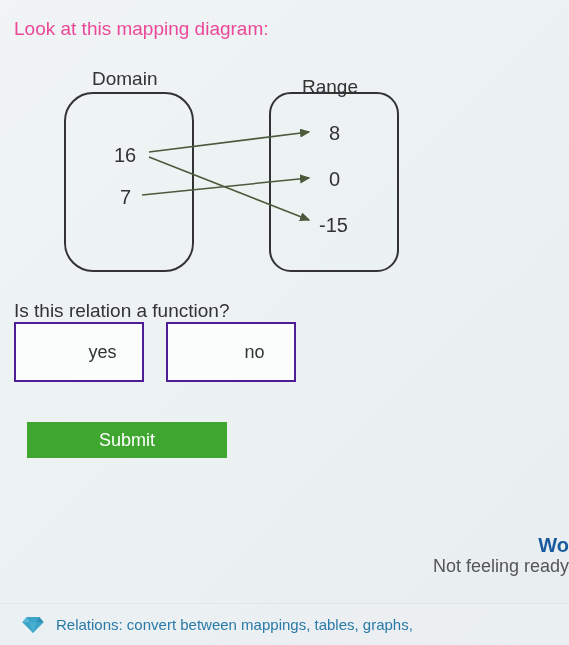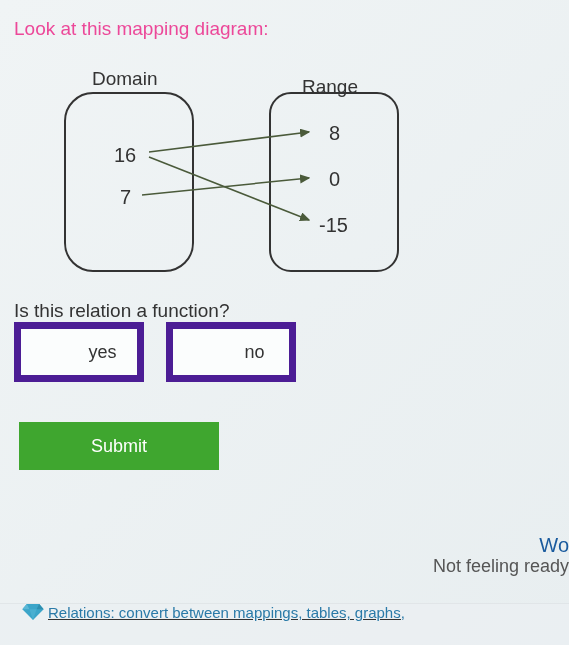--- a/index.html
+++ b/index.html
@@ -61,79 +61,78 @@
       margin-top: 10px;
     }
     .answer-row {
       display: flex;
       gap: 22px;
       margin-bottom: 40px;
     }
     .answer-btn {
       width: 130px;
       height: 60px;
-      border: 7px solid #4c1d95;
+      border: 2px solid #4c1d95;
       background: #fbfdfd;
       font-size: 18px;
       color: #333;
       display: flex;
       align-items: center;
       justify-content: center;
       cursor: pointer;
       font-family: inherit;
       padding-left: 47px;
     }
     .submit-btn {
       width: 200px;
-      height: 48px;
+      height: 36px;
       background: #3fa62f;
       color: #fff;
       border: none;
       font-size: 18px;
       cursor: pointer;
       font-family: inherit;
       display: flex;
       align-items: center;
       justify-content: center;
-      margin-left: 5px;
+      margin-left: 13px;
     }
     .footer-area {
       position: absolute;
       bottom: 0;
       left: 0;
       right: 0;
     }
     .wo-text {
       position: absolute;
       right: 0;
       bottom: 88px;
       font-size: 20px;
       color: #1a5b9e;
-      font-weight: 400;
+      font-weight: 700;
     }
     .not-ready {
       position: absolute;
       right: 0;
       bottom: 68px;
       font-size: 18px;
       color: #555;
     }
     .related-bar {
       position: absolute;
       bottom: 0;
       left: 0;
       right: 0;
       height: 42px;
       display: flex;
-      align-items: flex-start;
+      align-items: center;
       padding-left: 22px;
-      gap: 4px;
+      gap: 12px;
       background: rgba(235,240,242,0.7);
       border-top: 1px solid rgba(0,0,0,0.04);
-      text-decoration: underline;
     }
     .gem-icon {
       width: 22px;
       height: 16px;
       flex-shrink: 0;
     }
     .related-text {
       font-size: 15px;
       color: #2a7aa8;
     }

